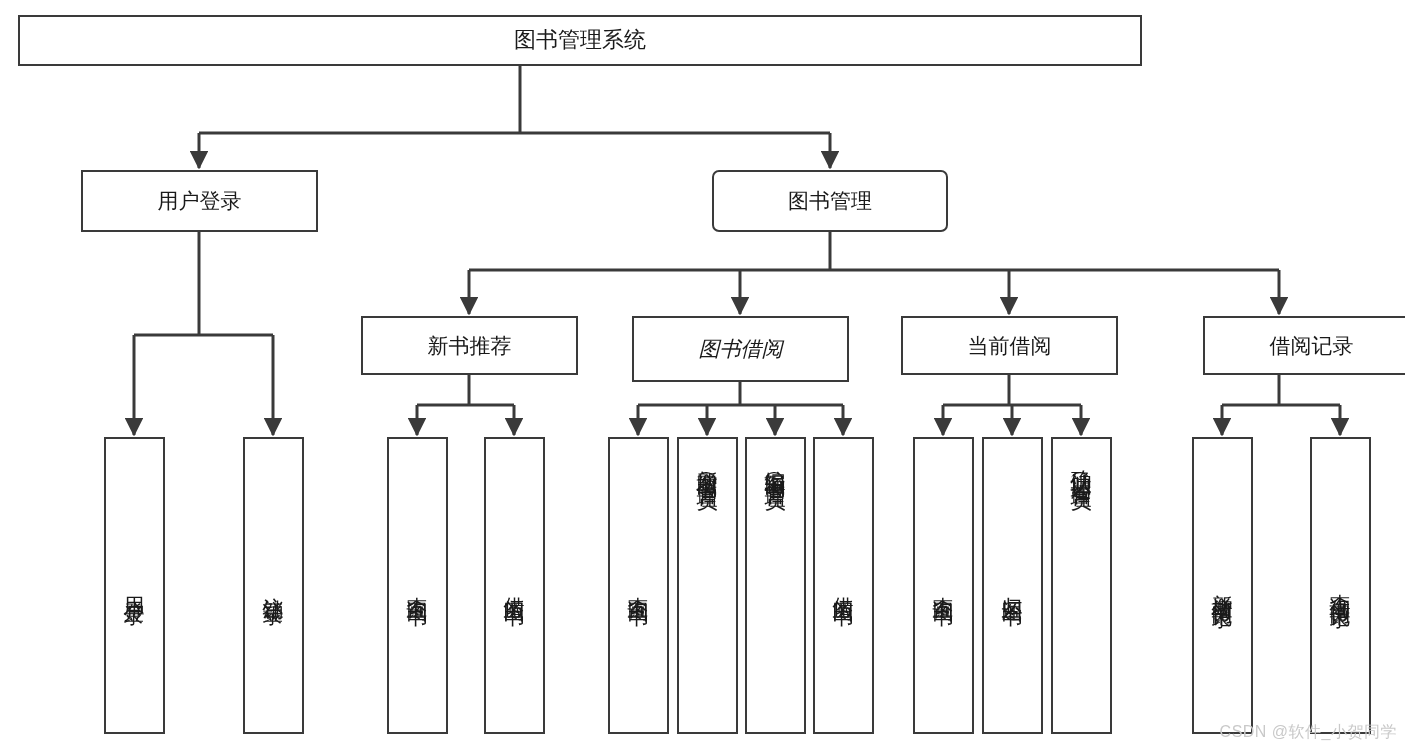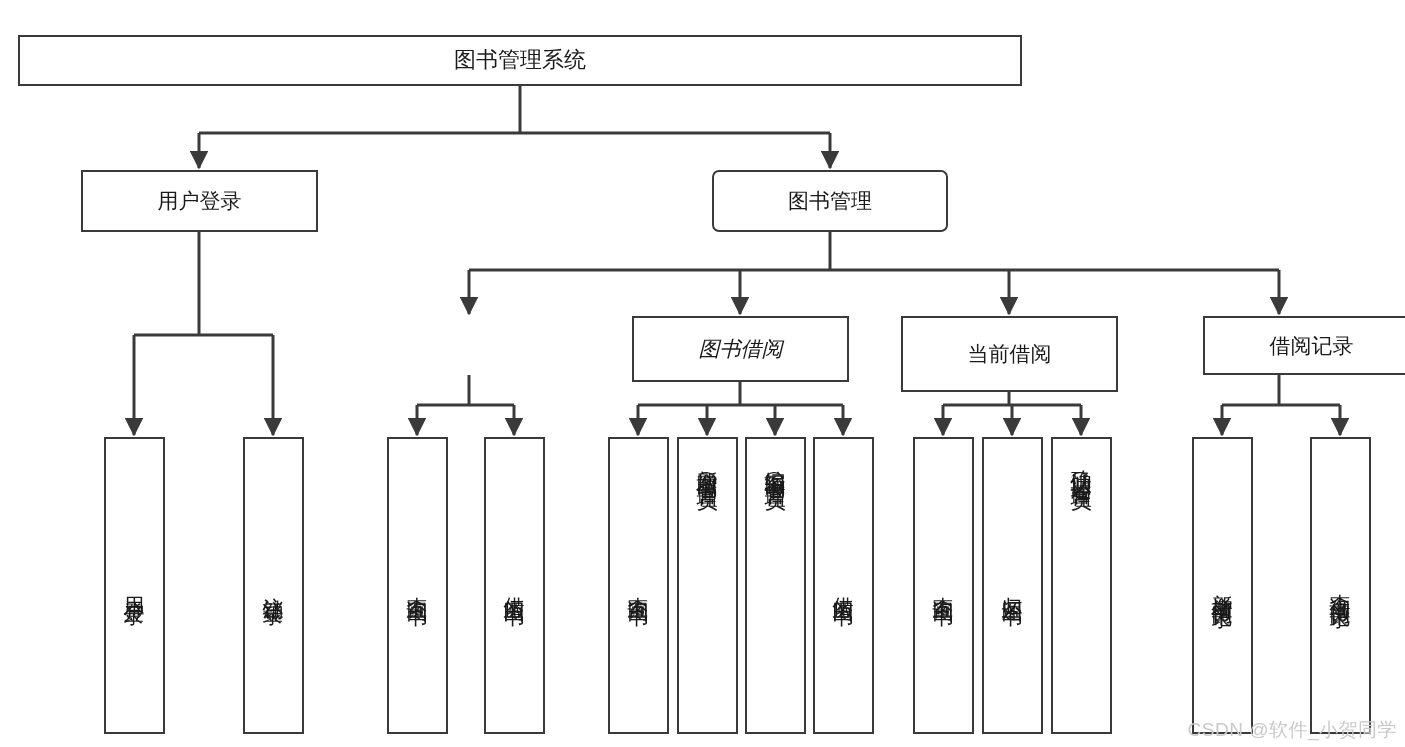--- a/index.html
+++ b/index.html
@@ -58,21 +58,21 @@
     line-height: 1;
   }
   .node.vertical.short {
     align-items: center;
     padding-top: 0;
   }
   #watermark {
     position: absolute;
     right: 8px;
     bottom: 4px;
-    font-size: 19px;
+    font-size: 16px;
     color: #c9c9c9;
     letter-spacing: 0.5px;
     white-space: nowrap;
     pointer-events: none;
   }
 </style>
 </head>
 <body>
 
 <div id="stage">
@@ -120,35 +120,38 @@
       <path d="M 1012 405 L 1012 435" marker-end="url(#arrow)"></path>
       <path d="M 1081 405 L 1081 435" marker-end="url(#arrow)"></path>
 
       <path d="M 1279 375 L 1279 405"></path>
       <path d="M 1222 405 L 1340 405"></path>
       <path d="M 1222 405 L 1222 435" marker-end="url(#arrow)"></path>
       <path d="M 1340 405 L 1340 435" marker-end="url(#arrow)"></path>
     </g>
   </svg>
 
-  <div class="node root horizontal" style="left:18px; top:15px; width:1004px; height:51px;margin-top:20px;">
+  <div class="node root horizontal" style="left:18px; top:15px; width:1124px; height:51px;">
     <span class="label">图书管理系统</span>
   </div>
 
   <div class="node horizontal" style="left:81px; top:170px; width:237px; height:62px;">
     <span class="label">用户登录</span>
   </div>
   <div class="node horizontal" style="left:712px; top:170px; width:236px; height:62px;border-radius:7px;">
     <span class="label">图书管理</span>
   </div>
 
+  <div class="node horizontal" style="left:361px; top:316px; width:217px; height:59px;">
+    <span class="label">新书推荐</span>
+  </div>
   <div class="node horizontal" style="left:632px; top:316px; width:217px; height:66px;font-style:italic;">
     <span class="label">图书借阅</span>
   </div>
-  <div class="node horizontal" style="left:901px; top:316px; width:217px; height:76px;">
+  <div class="node horizontal" style="left:901px; top:316px; width:217px; height:59px;">
     <span class="label">当前借阅</span>
   </div>
   <div class="node horizontal" style="left:1171px; top:316px; width:217px; height:59px;margin-left:32px;">
     <span class="label">借阅记录</span>
   </div>
 
   <div class="node vertical short" style="left:104px; top:437px; width:61px; height:297px;">
     <span class="label">用户登录</span>
   </div>
   <div class="node vertical short" style="left:243px; top:437px; width:61px; height:297px;">

